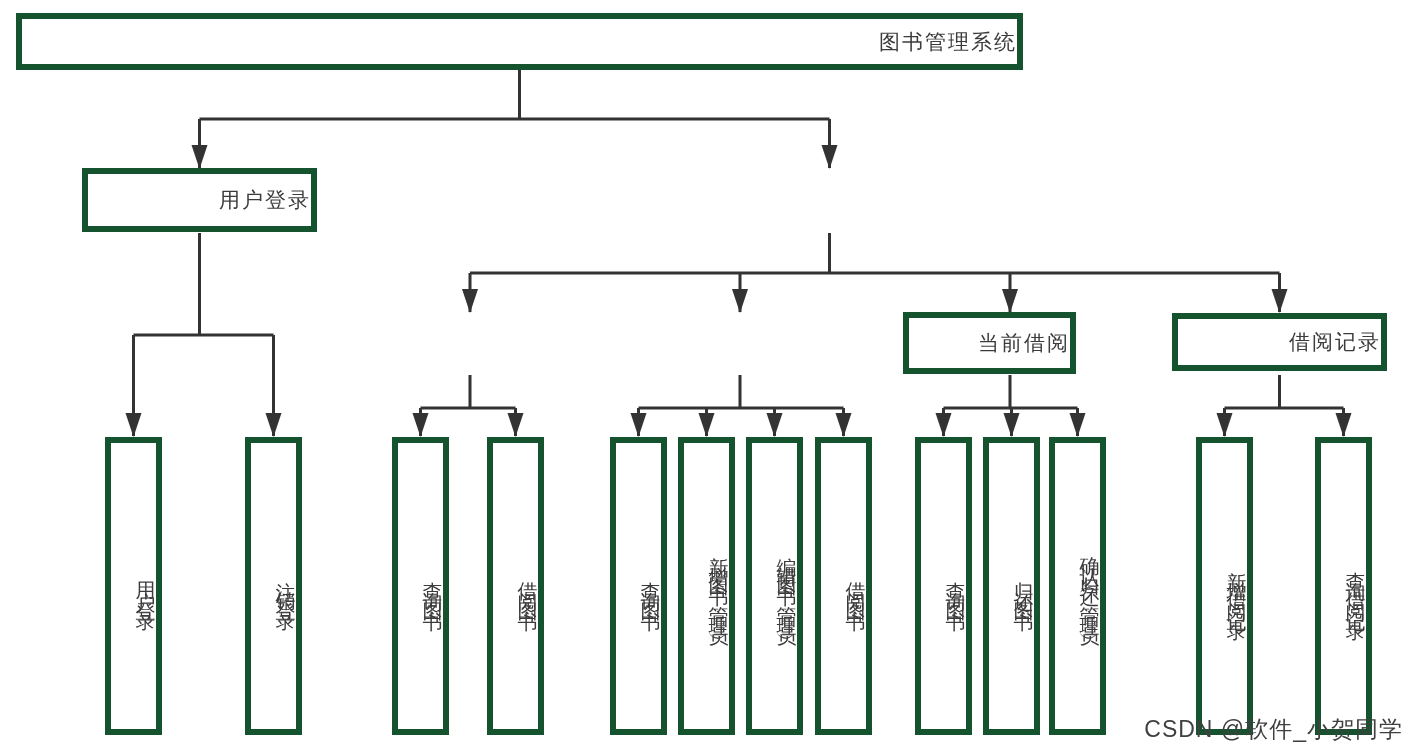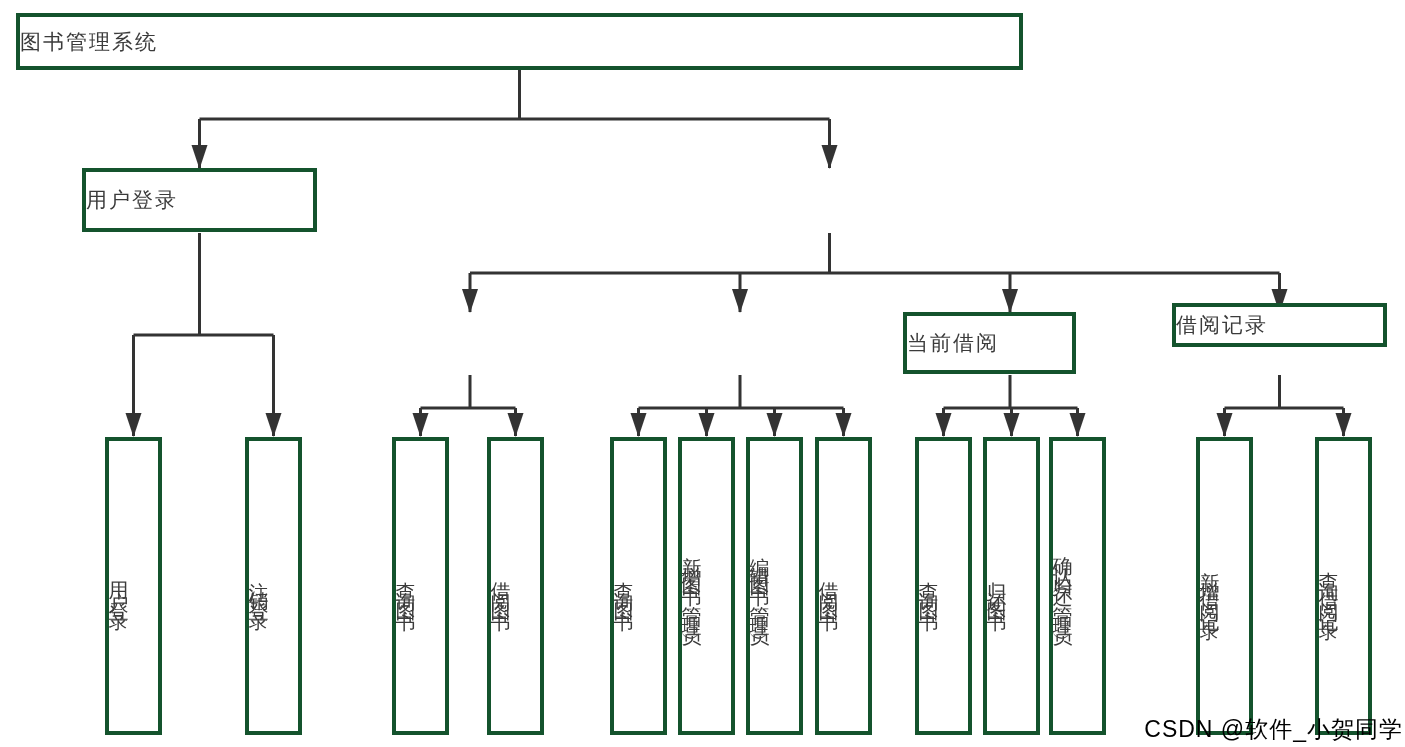--- a/index.html
+++ b/index.html
@@ -3,30 +3,30 @@
 <meta charset="utf-8">
 <style>
   html,body{margin:0;padding:0;background:#ffffff;}
   .stage{
     position:relative;width:1405px;height:747px;background:#ffffff;overflow:hidden;
     font-family:"Liberation Sans","DejaVu Sans",sans-serif;color:#3b3b3b;
   }
   .connectors{position:absolute;left:0;top:0;width:1405px;height:747px;}
   .box{
     position:absolute;box-sizing:border-box;background:#ffffff;
-    border:4px solid #14532d;display:flex;align-items:center;justify-content:flex-start;
+    border:6px solid #14532d;display:flex;align-items:center;justify-content:flex-end;
   }
   .hbox span{font-size:21px;letter-spacing:2px;white-space:nowrap;}
   .vbox span{
     writing-mode:vertical-rl;text-orientation:mixed;
     font-size:20px;letter-spacing:10px;line-height:1;
   }
   .watermark{
     position:absolute;right:2px;bottom:2px;
-    font-size:23px;color:#000000;letter-spacing:1px;white-space:nowrap;
+    font-size:23px;color:#404040;letter-spacing:1px;white-space:nowrap;
   }
 </style>
 </head>
 <body>
 
 <div class="stage">
 
   <svg class="connectors" width="1405" height="747" viewBox="0 0 1405 747" xmlns="http://www.w3.org/2000/svg">
     <path fill="none" stroke="#333333" stroke-width="3" d="M519.5 70 V119 M199.5 119 H829.5 M199.5 119 V168 M829.5 119 V168
              M199.5 233 V335 M133.5 335 H273.5 M133.5 335 V436 M273.5 335 V436
@@ -62,21 +62,21 @@
     <span>图书管理系统</span>
   </div>
 
   <div class="box hbox" style="left:82px;top:168px;width:235px;height:64px">
     <span>用户登录</span>
   </div>
 
   <div class="box hbox" style="left:903px;top:312px;width:173px;height:62px">
     <span>当前借阅</span>
   </div>
-  <div class="box hbox" style="left:1172px;top:303px;width:215px;height:44px">
+  <div class="box hbox" style="left:1172px;top:313px;width:215px;height:58px">
     <span>借阅记录</span>
   </div>
 
   <div class="box vbox" style="left:105px;top:437px;width:57px;height:298px">
     <span>用户登录</span>
   </div>
   <div class="box vbox" style="left:245px;top:437px;width:57px;height:298px">
     <span>注销登录</span>
   </div>
 

